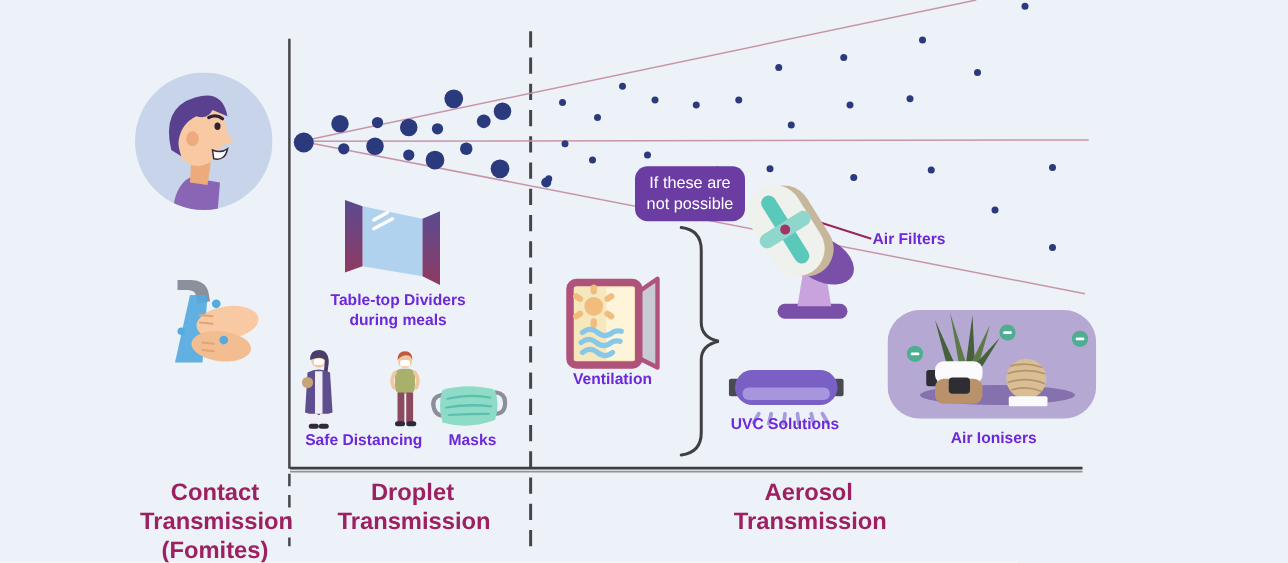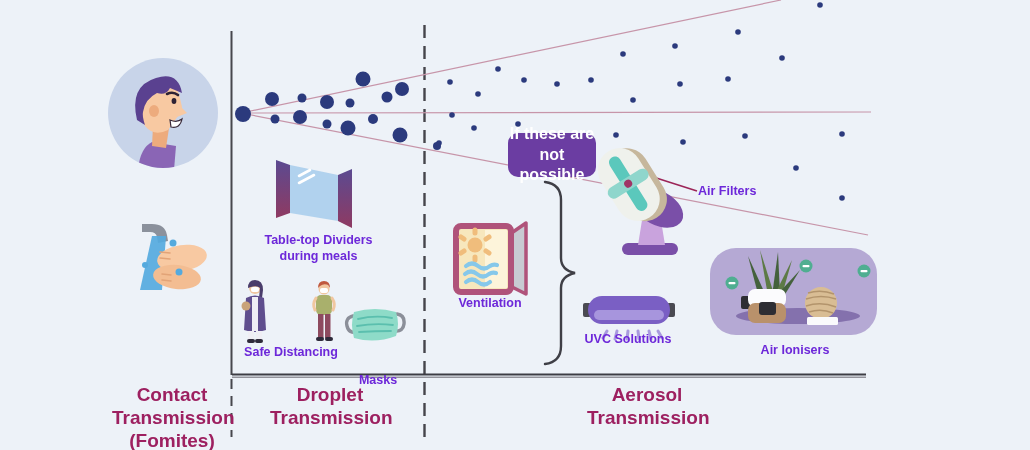--- a/index.html
+++ b/index.html
@@ -12,22 +12,22 @@
   .lbl{
     position:absolute;color:#6d28d9;font-weight:bold;font-size:12.5px;
     text-align:center;white-space:pre-line;line-height:1.25;
   }
   .section-lbl{
     position:absolute;color:#9d2060;font-weight:bold;font-size:19px;
     text-align:center;white-space:pre-line;line-height:1.22;
   }
   #badge{
     position:absolute;left:508px;top:133px;width:88px;height:44px;
-    background:#6b3da2;border-radius:10px;color:#ffffff;font-weight:bold;
-    font-size:16px;display:flex;align-items:center;justify-content:center;
+    background:#6b3da2;border-radius:10px;color:#ffffff;font-weight:normal;
+    font-size:13px;display:flex;align-items:center;justify-content:center;
     text-align:center;white-space:pre-line;line-height:1.3;
   }
   svg{display:block;}
 </style>
 </head>
 <body>
 
 <div id="stage">
 
   <svg id="lines-layer" class="abs" style="left:0;top:0;" width="1030" height="450" viewBox="0 0 1030 450">
@@ -167,21 +167,21 @@
     </g>
   </svg>
   <div class="lbl" style="left:235px;top:345px;width:112px;">Safe Distancing</div>
 
   <svg class="abs" style="left:344px;top:302px;" width="62" height="44" viewBox="0 0 62 44">
     <path d="M9,14 q-8,2 -6,10 q2,8 10,6" stroke="#8b8f99" stroke-width="3.4" fill="none" stroke-linecap="round"></path>
     <path d="M53,12 q8,1 7,10 q-1,8 -9,7" stroke="#8b8f99" stroke-width="3.4" fill="none" stroke-linecap="round"></path>
     <path d="M10,10 Q31,4 52,10 Q56,22 52,34 Q31,42 10,36 Q6,22 10,10 Z" fill="#8edbc8"></path>
     <path d="M14,17 Q31,13 48,16 M13,24 Q31,21 49,23 M15,30 Q31,29 47,29" stroke="#5bbfae" stroke-width="1.8" fill="none" stroke-linecap="round"></path>
   </svg>
-  <div class="lbl" style="left:346px;top:345px;width:64px;margin-top:28px;">Masks</div>
+  <div class="lbl" style="left:346px;top:345px;width:64px;">Masks</div>
 
   <svg class="abs" style="left:452px;top:218px;" width="80" height="80" viewBox="0 0 80 80">
     <polygon points="58,16 74,5 74,76 58,68" fill="#c8cbd2" stroke="#b0537a" stroke-width="3.5" stroke-linejoin="round"></polygon>
     <rect x="4" y="8" width="55" height="66" rx="5" fill="#f7e7bd" stroke="#b0537a" stroke-width="6"></rect>
     <rect x="33" y="12" width="22" height="58" fill="#fdf4da"></rect>
     <g stroke="#f0bd7c" stroke-width="5" stroke-linecap="round">
       <circle cx="23" cy="27" r="7.5" fill="#f0bd7c" stroke="none"></circle>
       <path d="M23,15 v-3 M23,39 v3 M12,21 l-3,-2 M34,33 l3,2 M12,33 l-3,2 M34,21 l3,-2"></path>
     </g>
     <path d="M14,48 q6,-5 12,0 q6,5 12,0 q3,-2 7,-1 M13,56 q6,-5 12,0 q6,5 12,0 q3,-2 7,-1 M14,64 q6,-5 12,0 q6,5 12,0" stroke="#86c8ea" stroke-width="4.2" fill="none" stroke-linecap="round"></path>

